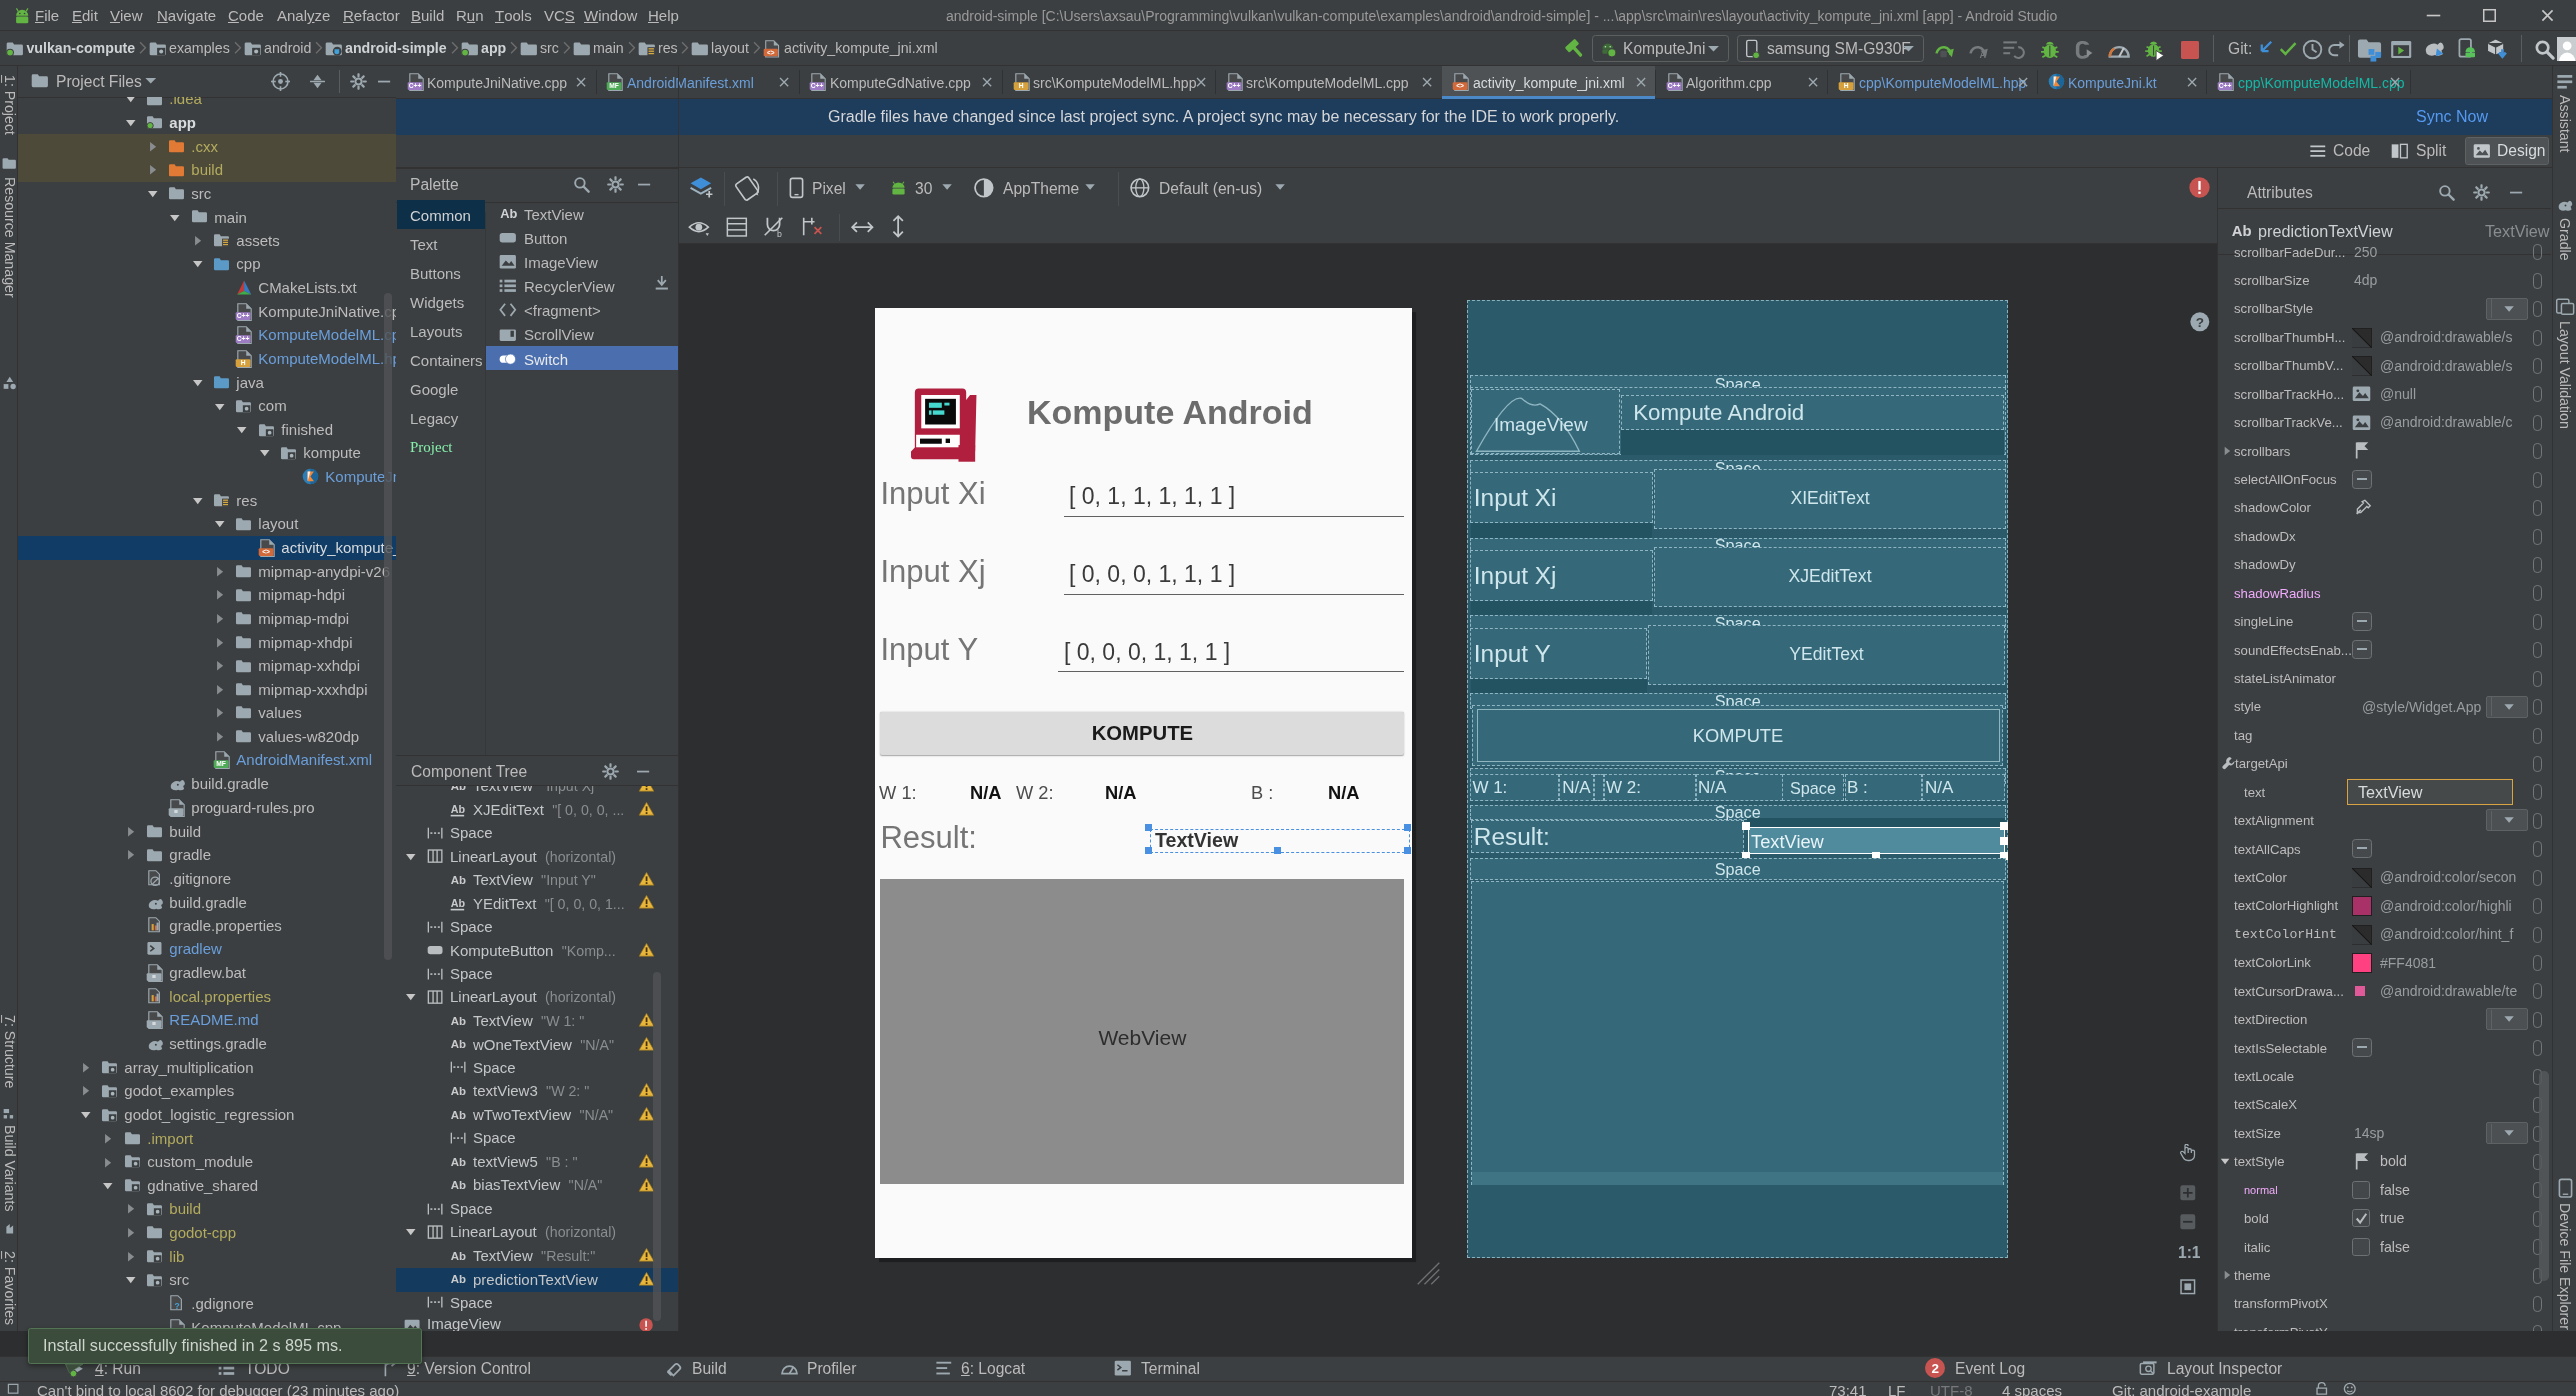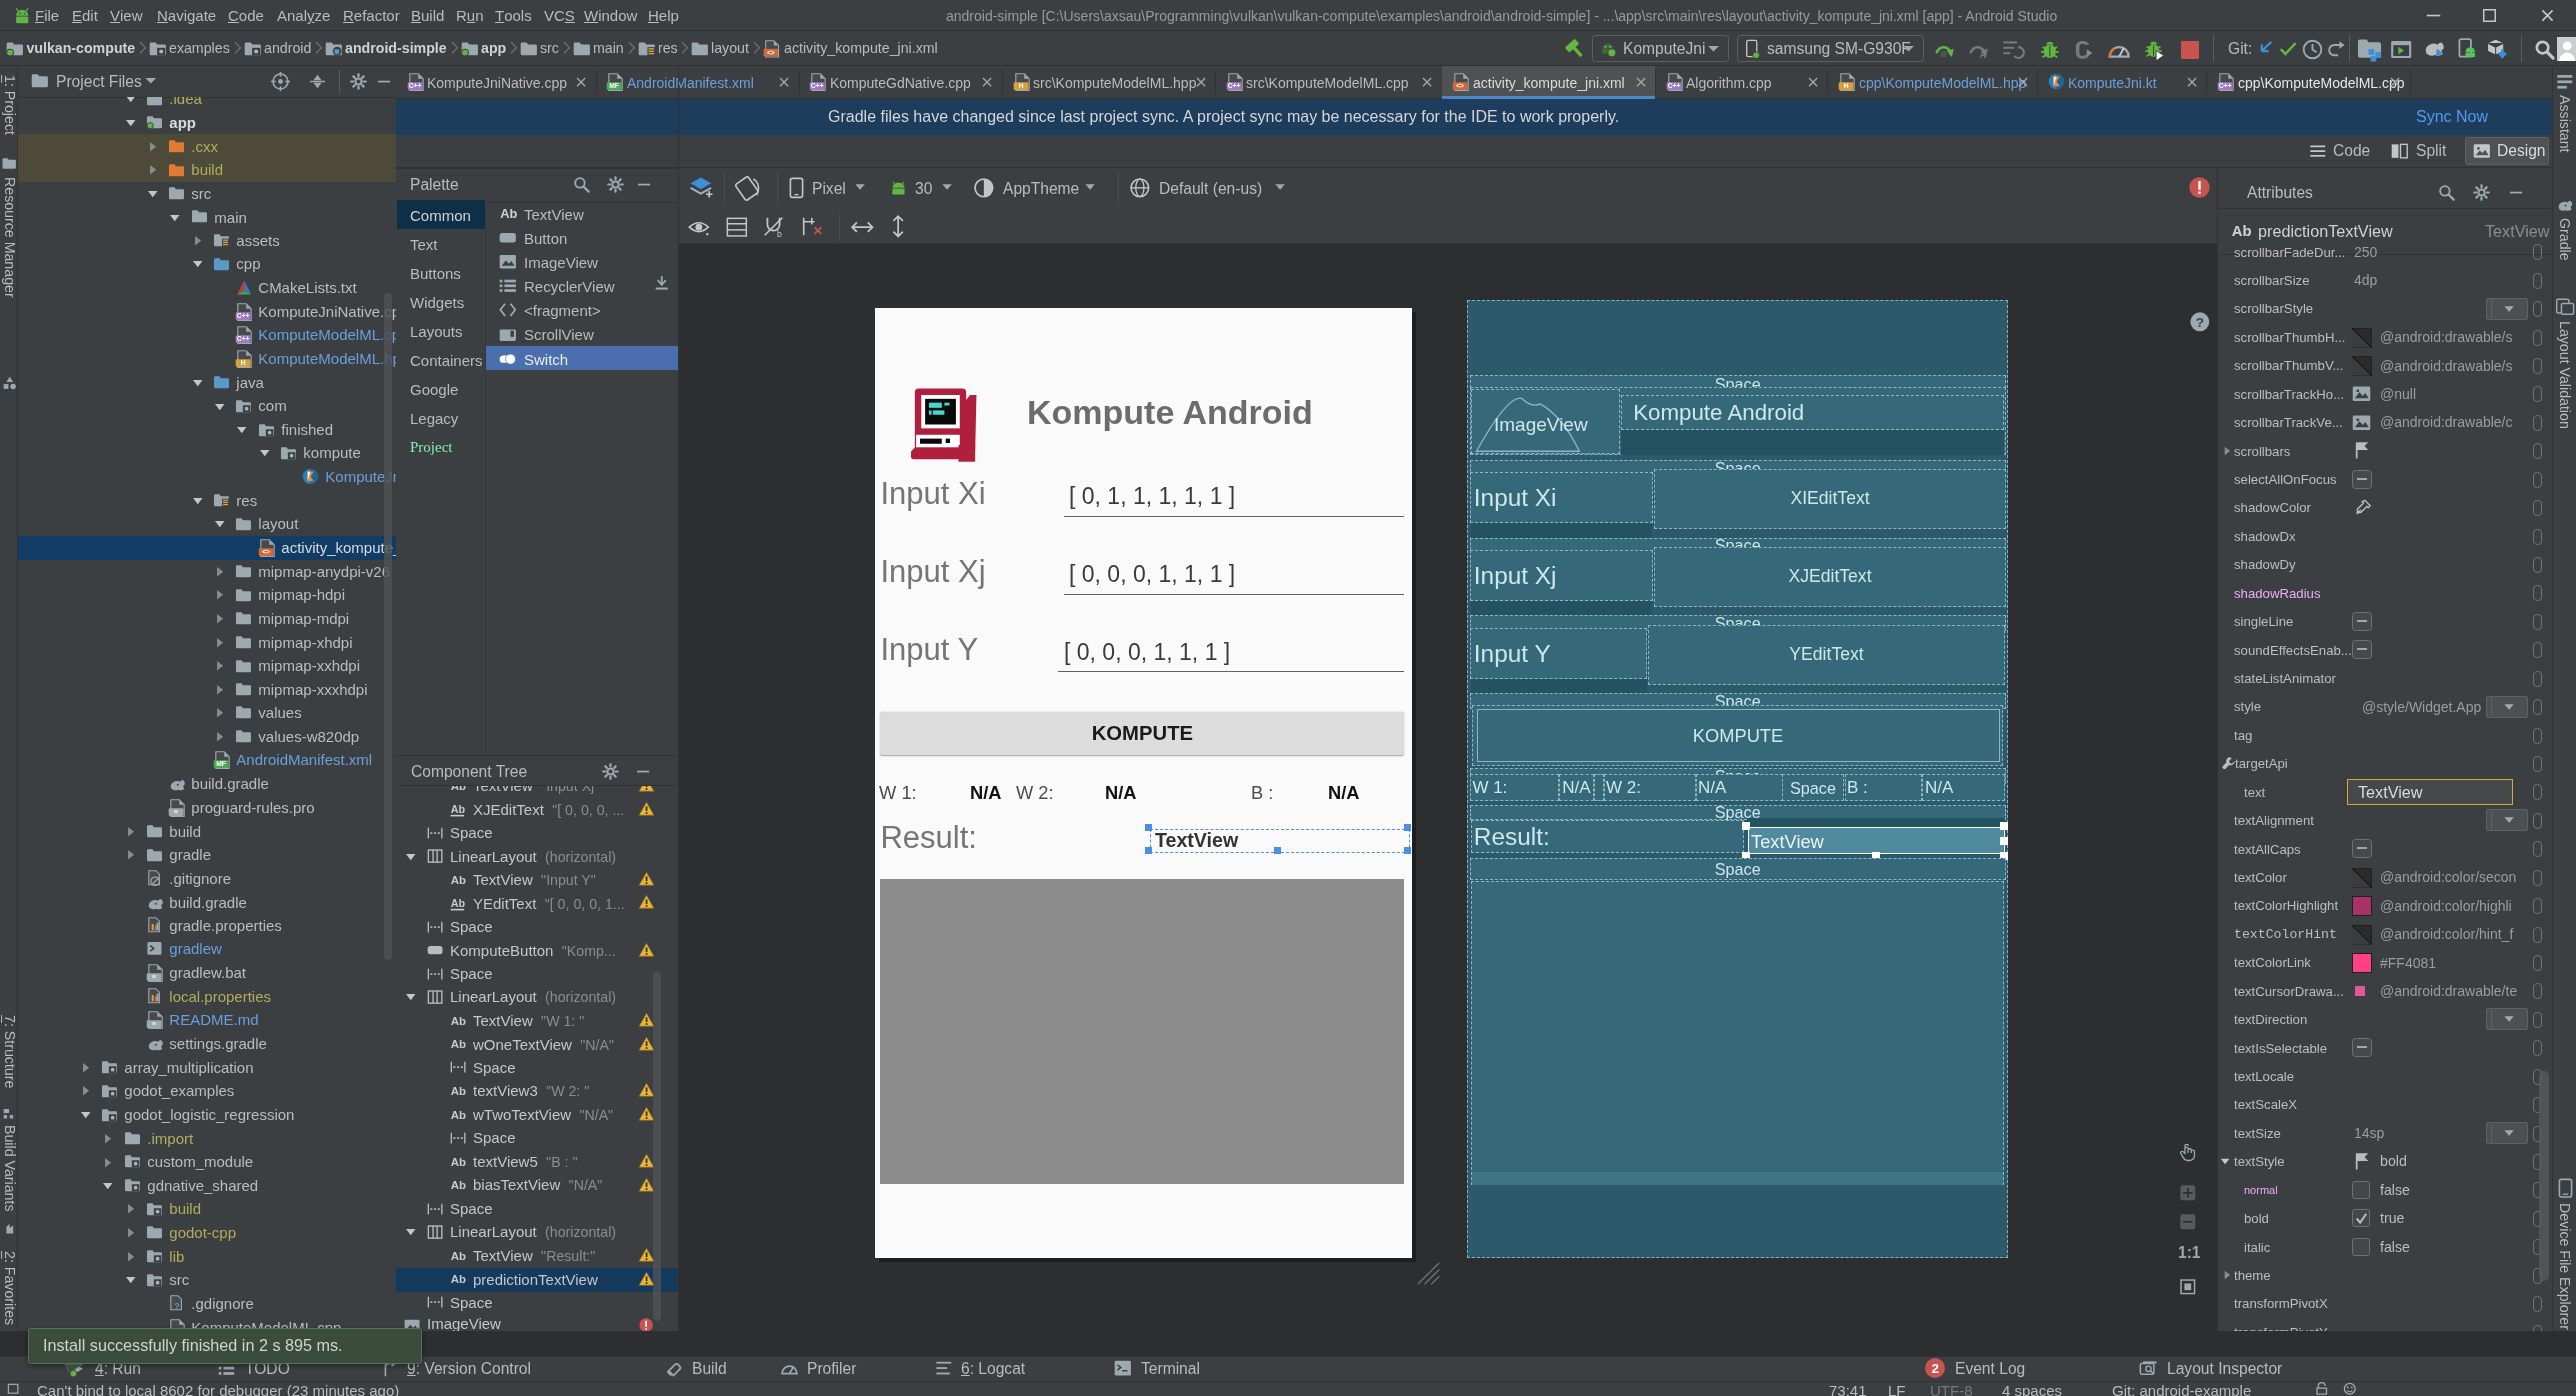--- a/index.html
+++ b/index.html
@@ -847,21 +847,21 @@
     <svg style="position:absolute;left:2186px;top:76px;" width="12.2" height="12.2" viewBox="0 0 18 18">
       <path d="M3 3 L15 15 M15 3 L3 15" stroke="#9da9b0" stroke-width="2"></path>
     </svg>
     <div style="position:absolute;left:2206px;top:70px;width:0.7px;height:24.4px;background:#2f3234;"></div>
     <svg style="position:absolute;left:2217px;top:73px;" width="17.6" height="17.6" viewBox="0 0 25 25">
       <path d="M4 1 h12 l7 7 v17 h-19 Z" fill="#47494b" stroke="#9da9b0" stroke-width="1.6"></path>
       <path d="M16 1 l7 7 h-7 Z" fill="#9da9b0"></path>
       <rect x="1" y="13" width="21" height="11" rx="1.5" fill="#9d7cc4"></rect>
       <text x="11.5" y="22" font-size="9.5" font-weight="bold" fill="#ffffff" text-anchor="middle" font-family="Liberation Sans">C++</text>
     </svg>
-    <div style="position:absolute;left:2238px;top:69px;height:28px;display:flex;align-items:center;white-space:pre;font-size:14px;color:#e5e5e5;">cpp\KomputeModelML.cpp</div>
+    <div style="position:absolute;left:2238px;top:69px;height:28px;display:flex;align-items:center;white-space:pre;font-size:14px;color:#14b8a6;">cpp\KomputeModelML.cpp</div>
     <svg style="position:absolute;left:2389px;top:76px;" width="12.2" height="12.2" viewBox="0 0 18 18">
       <path d="M3 3 L15 15 M15 3 L3 15" stroke="#9da9b0" stroke-width="2"></path>
     </svg>
     <div style="position:absolute;left:2410px;top:70px;width:0.7px;height:24.4px;background:#2f3234;"></div>
     <div style="position:absolute;left:396px;top:99px;width:2156px;height:36px;background:#1e3c5c;"></div>
     <div style="position:absolute;left:828px;top:101px;height:32px;display:flex;align-items:center;white-space:pre;font-size:16px;color:#d4d6d8;">Gradle files have changed since last project sync. A project sync may be necessary for the IDE to work properly.</div>
     <div style="position:absolute;left:2416px;top:101px;height:32px;display:flex;align-items:center;white-space:pre;font-size:16px;color:#559af0;">Sync Now</div>
     <div style="position:absolute;left:396px;top:135px;width:2156px;height:33px;background:#3c3f41;border-bottom:0.7px solid #323232;"></div>
     <svg style="position:absolute;left:2309px;top:143px;" width="17.6" height="16.2" viewBox="0 0 26 22">
       <g stroke="#c0c6c9" stroke-width="2.6">
@@ -1356,20 +1356,21 @@
       <div style="position:absolute;left:453px;top:466px;height:37px;display:flex;align-items:center;white-space:pre;font-size:18.3px;color:#111111;font-weight:bold;">N/A</div>
       <div style="position:absolute;left:5.4px;top:499px;height:62px;display:flex;align-items:center;white-space:pre;font-size:31px;color:#757575;">Result:</div>
       <div style="position:absolute;left:275px;top:521px;width:260px;height:24px;border:1.4px dashed #4a90e2;"></div>
       <div style="position:absolute;left:280px;top:513px;height:39px;display:flex;align-items:center;white-space:pre;font-size:19.6px;color:#333333;font-weight:bold;">TextView</div>
       <div style="position:absolute;left:270px;top:516px;width:7.4px;height:7.4px;background:#4a90e2;"></div>
       <div style="position:absolute;left:270px;top:539px;width:7.4px;height:7.4px;background:#4a90e2;"></div>
       <div style="position:absolute;left:529px;top:516px;width:7.4px;height:7.4px;background:#4a90e2;"></div>
       <div style="position:absolute;left:529px;top:539px;width:7.4px;height:7.4px;background:#4a90e2;"></div>
       <div style="position:absolute;left:399px;top:539px;width:7.4px;height:7.4px;background:#4a90e2;"></div>
       <div style="position:absolute;left:5.4px;top:571px;width:524px;height:305px;background:#8c8c8c;"></div>
+      <div style="position:absolute;left:5.4px;top:709px;width:524px;height:42px;display:flex;align-items:center;justify-content:center;white-space:pre;font-size:21px;color:#2d2d2d;">WebView</div>
     </div>
     <div style="position:absolute;left:1467px;top:300px;width:541px;height:958px;background:#2b5b6a;"></div>
     <div style="position:absolute;left:1467px;top:300px;width:541px;height:958px;overflow:hidden;">
       <div style="position:absolute;left:0;top:0;width:541px;height:958px;border:1.4px dashed rgba(198,228,238,0.62);"></div>
       <div style="position:absolute;left:2.7px;top:75px;width:536px;height:17.6px;background:#35697a;border:1.4px dashed rgba(198,228,238,0.62);"></div>
       <div style="position:absolute;left:2.7px;top:68px;width:536px;height:32.5px;display:flex;align-items:center;justify-content:center;white-space:pre;font-size:16.2px;color:#cfe6ec;">Space</div>
       <div style="position:absolute;left:2.7px;top:87px;width:536px;height:68px;background:#35697a;border:1.4px dashed rgba(198,228,238,0.62);"></div>
       <div style="position:absolute;left:4.1px;top:89px;width:149px;height:65px;background:#35697a;border:1.4px dashed rgba(198,228,238,0.62);"></div>
       <svg style="position:absolute;left:4.1px;top:89px" width="149" height="65" viewBox="0 0 220 96">
         <path d="M8 92 Q55 8 75 14 Q90 28 102 22 Q135 40 160 92 Z" fill="none" stroke="rgba(198,228,238,0.62)" stroke-width="2"></path>

